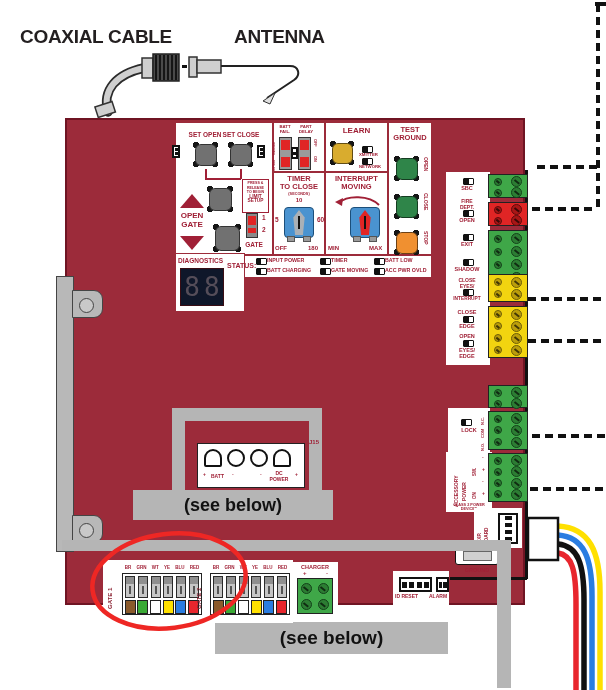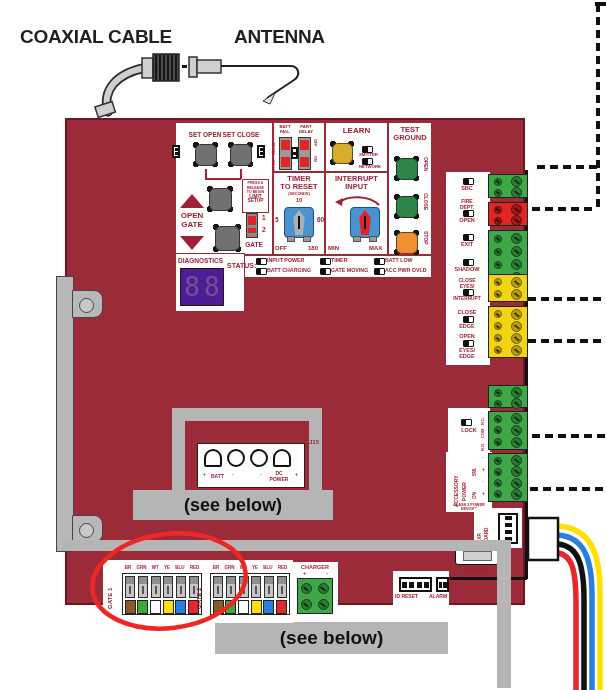--- a/index.html
+++ b/index.html
@@ -210,37 +210,37 @@
   <div class="abs rt ctr" style="left:325px;top:126px;width:63px;font-size:8px;">LEARN</div>
   <div class="pad" style="left:329px;top:140px;width:26px;height:26px;">
       <div class="cap yellow"></div>
     </div>
   <span class="led abs" style="left:362px;top:146px;"></span>
   <div class="abs rt" style="left:359px;top:152px;font-size:4.3px;">XMITTER</div>
   <span class="led abs" style="left:362px;top:158px;"></span>
   <div class="abs rt" style="left:359px;top:164px;font-size:4.3px;">NETWORK</div>
 
   <div class="abs rt ctr" style="left:273px;top:175px;width:52px;font-size:7.5px;line-height:8px;">
-    <span>TIMER</span><br><span>TO RESET</span>
+    <span>TIMER</span><br><span>TO CLOSE</span>
   </div>
   <div class="abs rt ctr" style="left:273px;top:192px;width:52px;font-size:3.8px;">(SECONDS)</div>
   <div class="abs rt ctr" style="left:273px;top:197px;width:52px;font-size:6px;">10</div>
   <div class="dial" style="left:284px;top:207px;">
     <div class="ptr"></div>
       <div class="slot"></div>
       <div class="ft l"></div>
       <div class="ft r"></div>
   </div>
   <div class="abs rt" style="left:275px;top:216px;font-size:6.5px;">5</div>
   <div class="abs rt" style="left:317px;top:216px;font-size:6.5px;">60</div>
   <div class="abs rt" style="left:275px;top:245px;font-size:6px;">OFF</div>
   <div class="abs rt" style="left:308px;top:245px;font-size:6px;">180</div>
 
   <div class="abs rt ctr" style="left:325px;top:175px;width:63px;font-size:7.5px;line-height:8px;">
-    <span>INTERRUPT</span><br><span>INPUT</span>
+    <span>INTERRUPT</span><br><span>MOVING</span>
   </div>
   <svg class="abs" style="left:333px;top:193px;" width="50" height="15" viewBox="0 0 50 15">
     <path d="M46,12 C36,2 14,2 6,10" stroke="#a02036" stroke-width="2" fill="none"></path>
     <polygon points="2,9 10,5 9,13" fill="#a02036"></polygon>
   </svg>
   <div class="dial" style="left:350px;top:207px;">
     <div class="ptr red"></div>
       <div class="slot"></div>
       <div class="ft l"></div>
       <div class="ft r"></div>
@@ -258,21 +258,21 @@
       <div class="cap green"></div>
     </div>
   <div class="pad" style="left:393px;top:229px;width:27px;height:27px;">
       <div class="cap orange"></div>
     </div>
   <div class="abs rt vdn" style="left:423px;top:157px;height:26px;font-size:5px;">OPEN</div>
   <div class="abs rt vdn" style="left:423px;top:193px;height:28px;font-size:5px;">CLOSE</div>
   <div class="abs rt vdn" style="left:423px;top:231px;height:26px;font-size:5px;">STOP</div>
 
   <div class="abs rt" style="left:178px;top:257px;font-size:6.5px;">DIAGNOSTICS</div>
-  <div class="abs" style="left:180px;top:268px;width:44px;height:38px;background:#4c1d95;border:1px solid #3a0d14;box-sizing:border-box;display:flex;align-items:center;justify-content:center;">
+  <div class="abs" style="left:180px;top:268px;width:44px;height:38px;background:#0f172a;border:1px solid #3a0d14;box-sizing:border-box;display:flex;align-items:center;justify-content:center;">
     <span style="font-family:'DejaVu Sans Mono',monospace;font-size:26px;color:#9b8488;opacity:.5;letter-spacing:4px;margin-left:4px;">88</span>
   </div>
 
   <div class="abs rt" style="left:227px;top:262px;font-size:7px;">STATUS:</div>
   <span class="led abs" style="left:256px;top:258px;"></span>
   <div class="abs rt" style="left:267px;top:257px;font-size:5.3px;">INPUT POWER</div>
   <span class="led abs" style="left:256px;top:268px;"></span>
   <div class="abs rt" style="left:267px;top:267px;font-size:5.3px;">BATT CHARGING</div>
   <span class="led abs" style="left:320px;top:258px;"></span>
   <div class="abs rt" style="left:331px;top:257px;font-size:5.3px;">TIMER</div>

